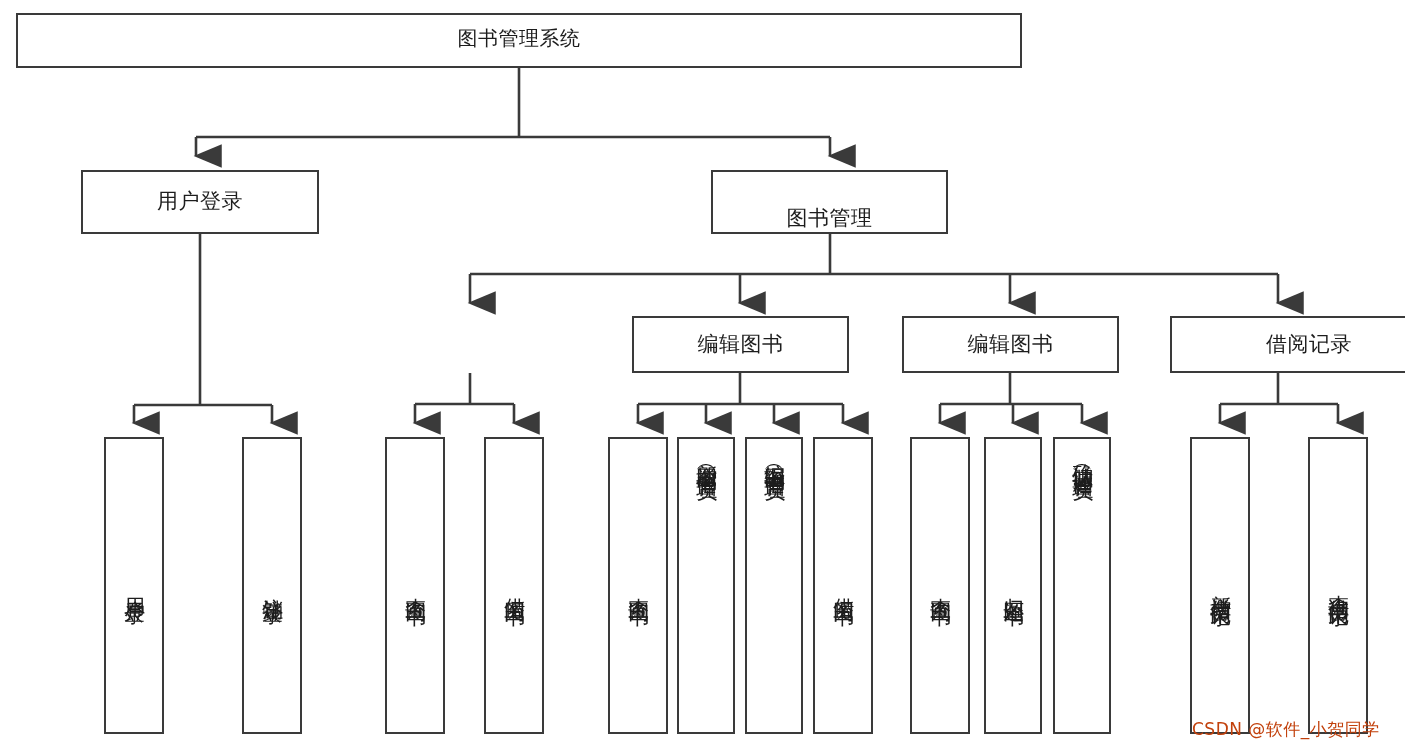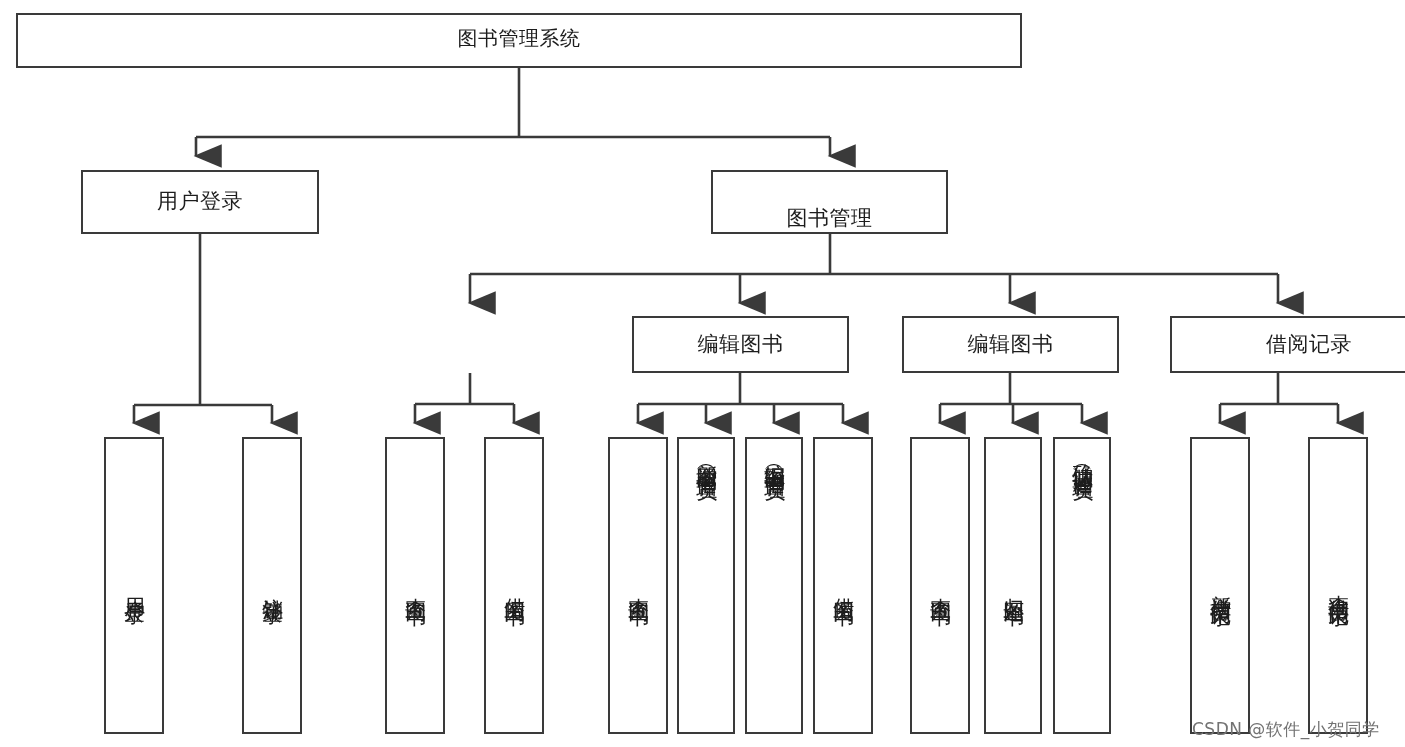--- a/index.html
+++ b/index.html
@@ -52,21 +52,21 @@
     text-orientation:upright;
     font-size:21px;
     line-height:1.30;
     letter-spacing:2.5px;
     white-space:normal;
     max-height:100%;
   }
   .leaf.align-top{ align-items:flex-start; }
   .watermark{
     position:absolute;
-    color:#737373;
+    color:#c2410c;
     font-size:17px;
     letter-spacing:0.5px;
     white-space:nowrap;
     user-select:none;
   }
 </style>
 </head>
 <body>
 
 <div id="stage">

